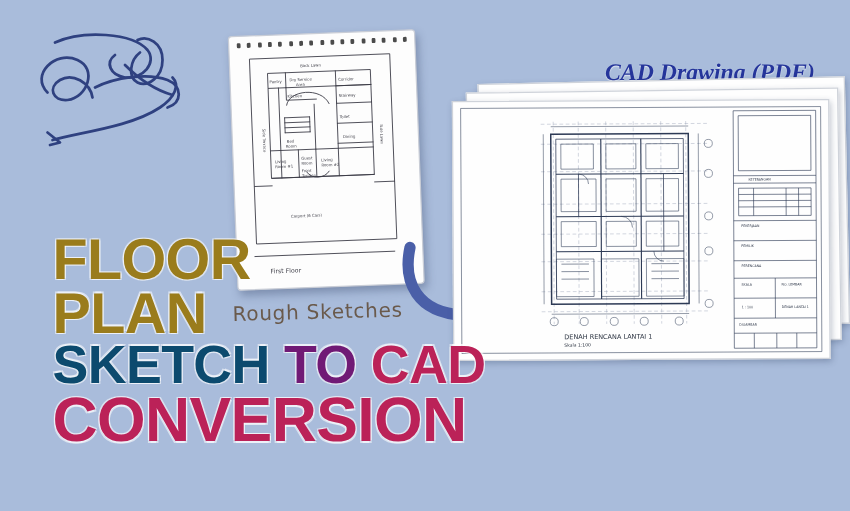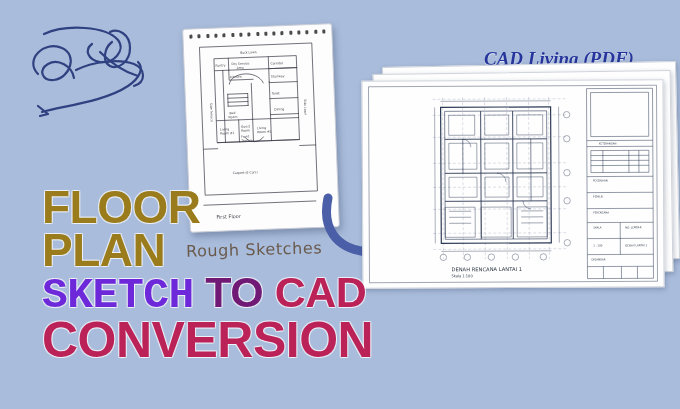--- a/index.html
+++ b/index.html
@@ -72,21 +72,21 @@
     font-weight:bold;font-size:46px;line-height:.94;
     letter-spacing:-.5px;
     text-shadow:
       -1px -1px 0 rgba(255,255,255,.55),
        1px -1px 0 rgba(255,255,255,.55),
       -1px  1px 0 rgba(255,255,255,.55),
        1px  1px 0 rgba(255,255,255,.55);
     white-space:nowrap;
   }
   .gold{color:#9a7c1c;}
-  .gray{color:#6d28d9;font-family:Liberation Mono, monospace;}
+  .gray{color:#0c4a6e;}
   .blue{color:#701a75;}
   .pink{color:#bb2258;}
   .line3{font-size:43px;}
   .line4{font-size:50px;}
 
   
   .promo{position:absolute;left:360px;top:296px;display:flex;align-items:flex-start;}
   .promo-bar{width:7px;height:72px;background:#2b4c97;border-radius:1px;margin-right:11px;}
   .promo-text{
     font-weight:bold;font-size:19.5px;line-height:1.18;
@@ -213,21 +213,21 @@
 
   <div class="rough-caption">Rough Sketches</div>
 
   <div class="arrow">
     <svg viewBox="0 0 108 86">
       <path d="M16 6 C10 34, 22 58, 58 60" stroke="#4a5fa8" stroke-width="9" fill="none" stroke-linecap="round"></path>
       <path d="M56 38 L96 52 L62 78 L64 58 Z" fill="#4a5fa8"></path>
     </svg>
   </div>
 
-  <div class="cad-label">CAD Living (PDF)</div>
+  <div class="cad-label">CAD Drawing (PDF)</div>
 
   <div class="papers">
     <div class="sheet s1"></div>
     <div class="sheet s2"></div>
     <div class="sheet s3">
       <div class="cadwrap">
         <svg viewBox="0 0 300 206">
           <g stroke="#2d3a55" stroke-width="0.45" fill="none">
 
             <rect x="6" y="5" width="288" height="196"></rect>

